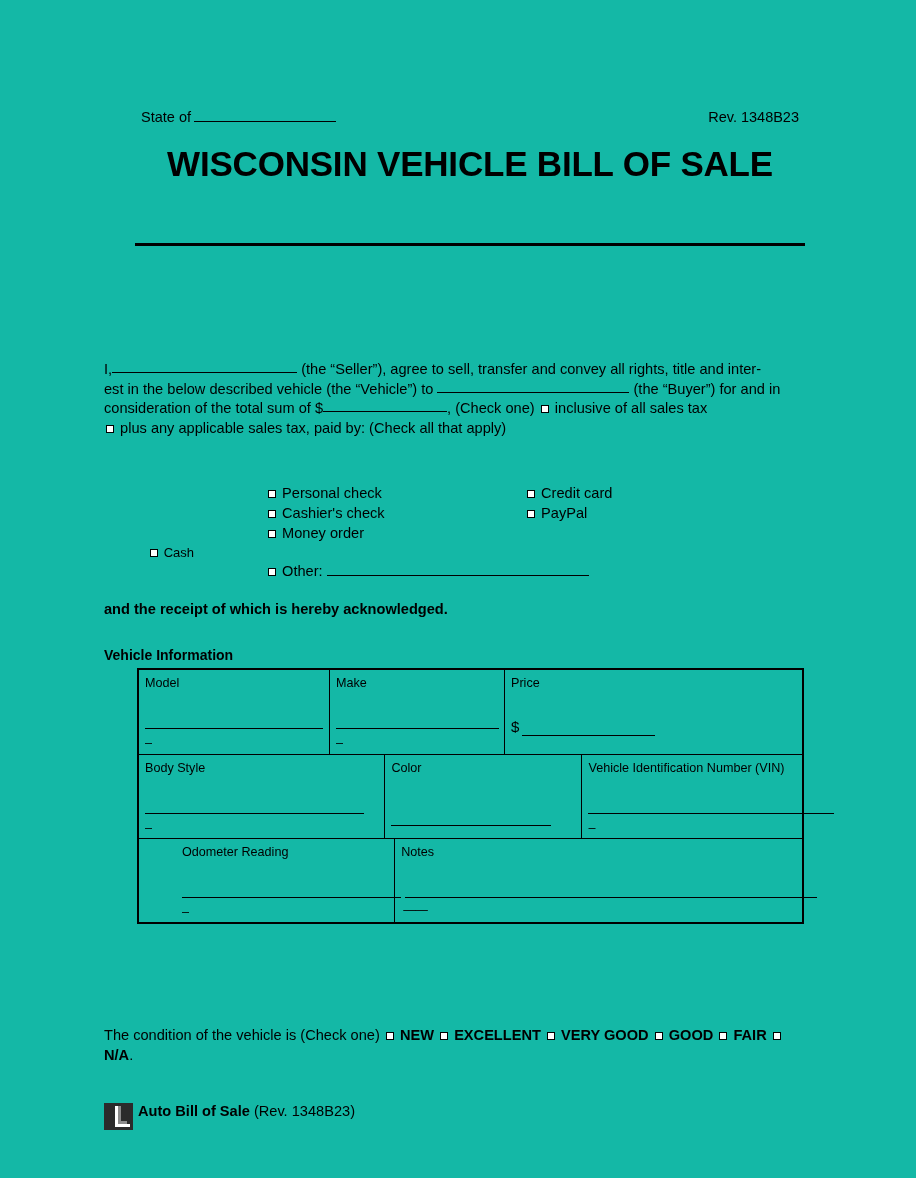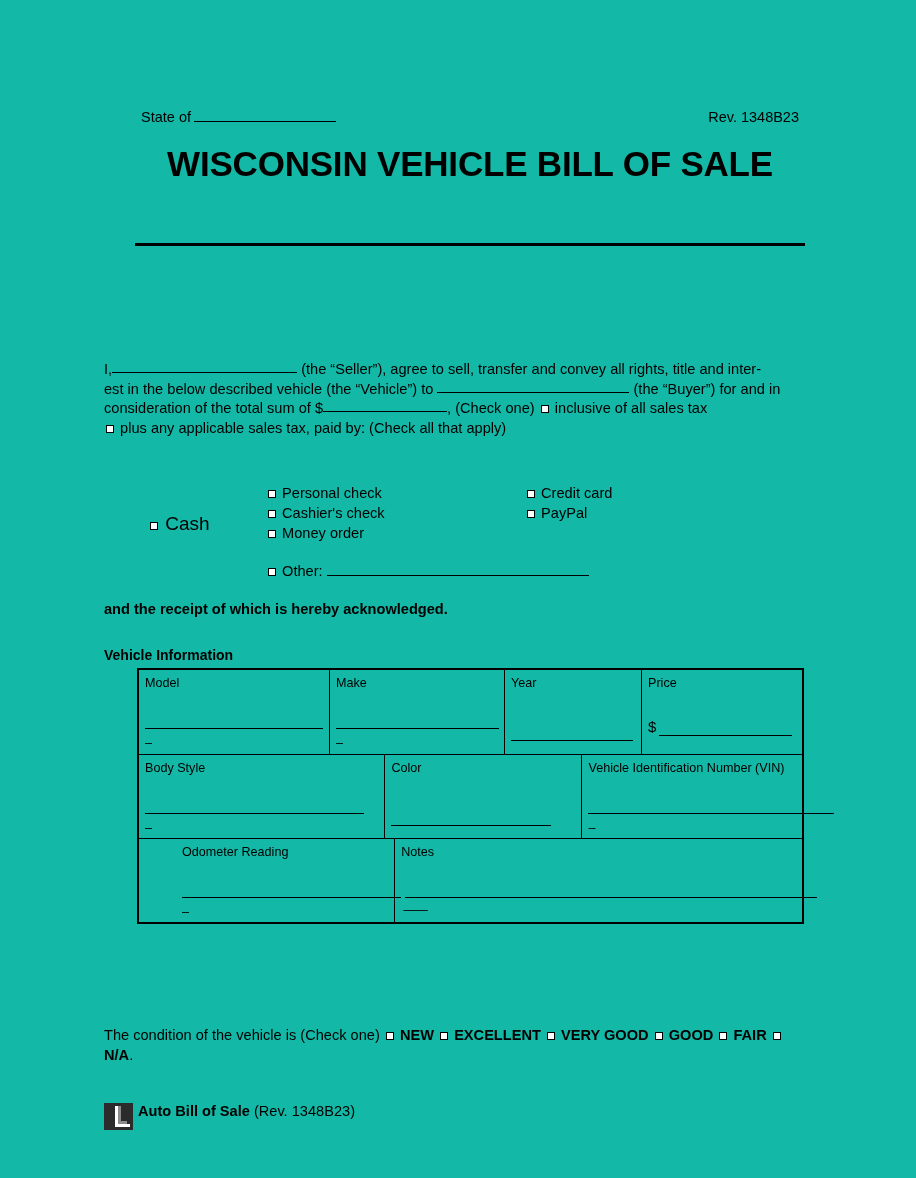--- a/index.html
+++ b/index.html
@@ -104,21 +104,21 @@
     box-sizing: border-box;
   }
 
   
   .pay-personal { position: absolute; left: 266px; top: 485px; font-size: 14.6px; }
   .pay-cashier  { position: absolute; left: 266px; top: 505px; font-size: 14.6px; }
   .pay-money    { position: absolute; left: 266px; top: 525px; font-size: 14.6px; }
   .pay-other    { position: absolute; left: 266px; top: 563px; font-size: 14.6px; }
   .pay-credit   { position: absolute; left: 525px; top: 485px; font-size: 14.6px; }
   .pay-paypal   { position: absolute; left: 525px; top: 505px; font-size: 14.6px; }
-  .pay-cash     { position: absolute; left: 148px; top: 513px; font-size: 19px; text-align: right; }
+  .pay-cash     { position: absolute; left: 148px; top: 545px; font-size: 13px; text-align: right; }
   .other-blank {
     display: inline-block;
     width: 262px;
     border-bottom: 1.4px solid #000;
     height: 12px;
     margin-left: 4px;
   }
 
   .receipt-line {
     position: absolute;
@@ -275,24 +275,20 @@
       <div class="vi-cell c-model">
         <span class="cell-label">Model</span>
         <span class="fill-line" style="left:6px; top:58px; width:178px;"></span>
         <span class="dash" style="left:6px; top:68px;">–</span>
       </div>
       <div class="vi-cell c-make">
         <span class="cell-label">Make</span>
         <span class="fill-line" style="left:6px; top:58px; width:163px;"></span>
         <span class="dash" style="left:6px; top:68px;">–</span>
       </div>
-      <div class="vi-cell c-year">
-        <span class="cell-label">Year</span>
-        <span class="fill-line" style="left:6px; top:70px; width:122px;"></span>
-      </div>
       <div class="vi-cell c-price">
         <span class="cell-label">Price</span>
         <span style="position:absolute; left:6px; top:48px; font-size:15px;">$</span>
         <span class="fill-line" style="left:17px; top:65px; width:133px;"></span>
       </div>
     </div>
 
     <div class="vi-row r2">
       <div class="vi-cell c-body">
         <span class="cell-label">Body Style</span>

